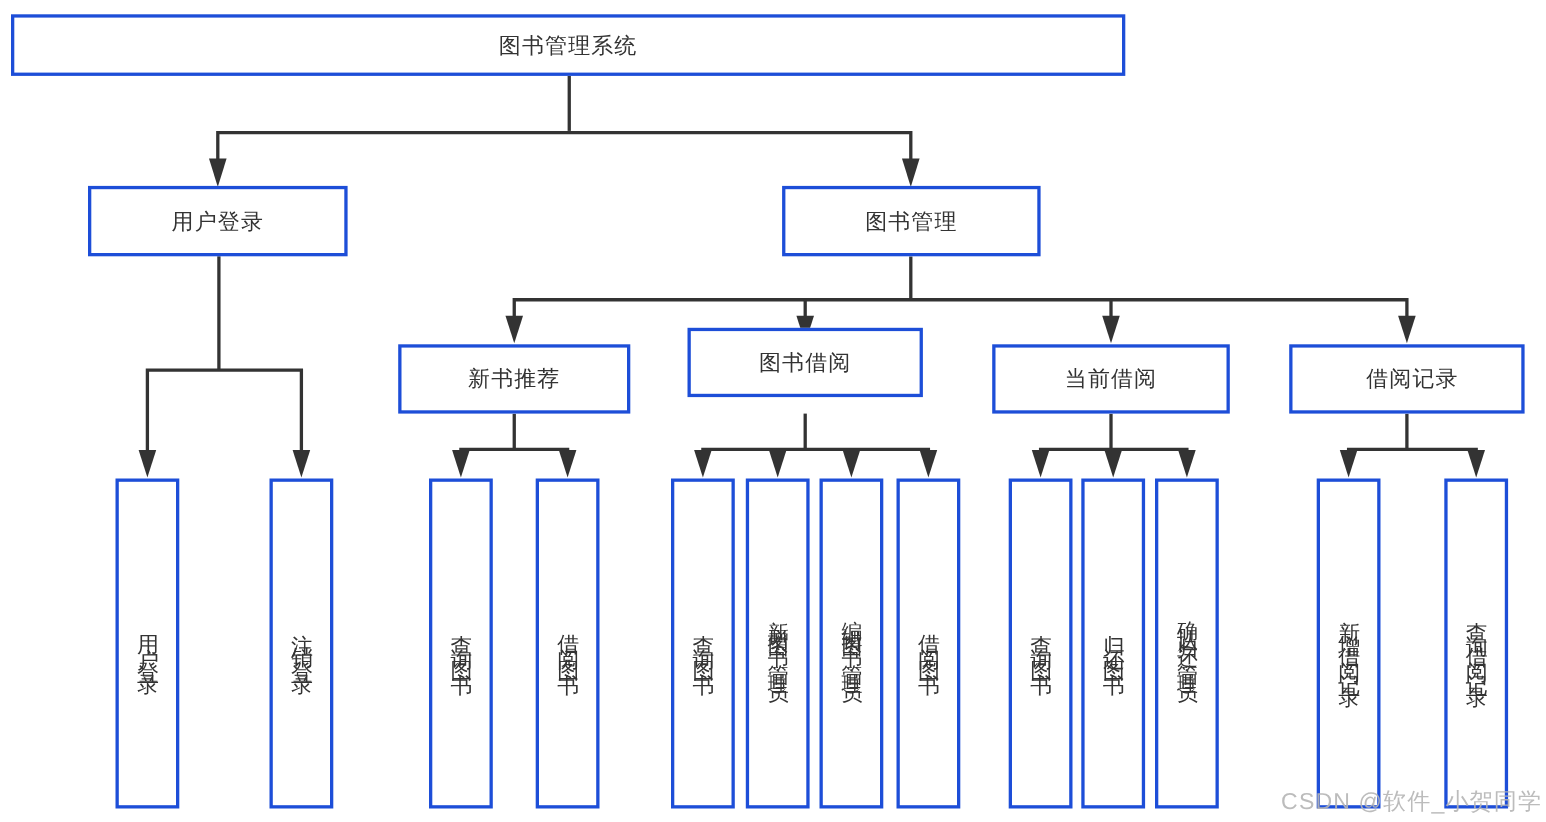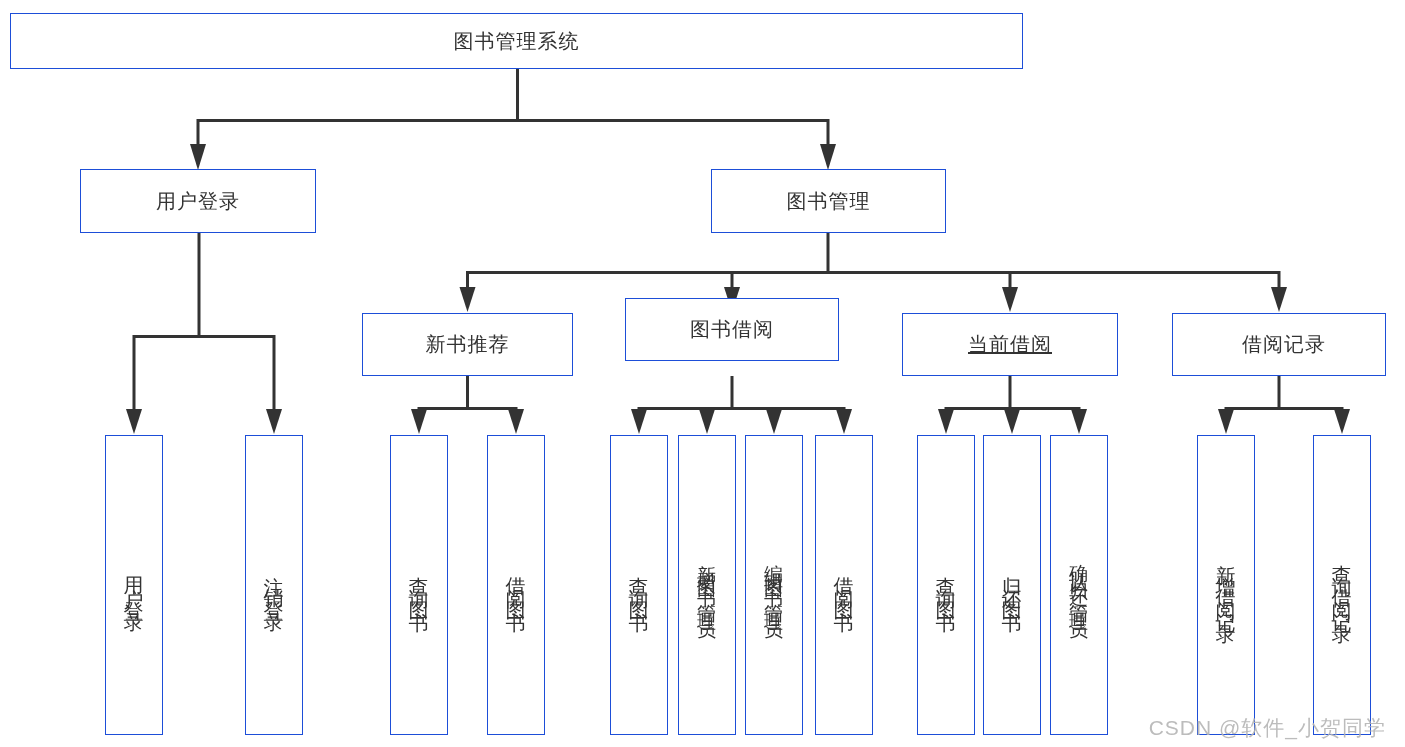--- a/index.html
+++ b/index.html
@@ -18,21 +18,21 @@
   }
   .connectors {
     position: absolute;
     left: 0; top: 0;
     width: 1405px;
     height: 747px;
   }
   .node {
     position: absolute;
     box-sizing: border-box;
-    border: 1px solid #1d4ed8;
+    border: 3px solid #1d4ed8;
     background: #ffffff;
     display: flex;
     align-items: center;
     justify-content: center;
     font-size: 20px;
     letter-spacing: 1px;
     color: #333333;
     text-align: center;
   }
   .vnode {
@@ -41,21 +41,21 @@
     line-height: 1;
     letter-spacing: 12px;
     font-size: 20px;
   }
   .vnode.long {
     font-size: 19px;
     letter-spacing: 8px;
   }
   .watermark {
     position: absolute;
-    right: 19px;
+    right: 3px;
     top: 714px;
     font-size: 21px;
     color: #b5b5b5;
     letter-spacing: 1px;
     opacity: 0.9;
     z-index: 10;
     white-space: nowrap;
     margin-left: 28px;
   }
 </style>
@@ -123,21 +123,21 @@
     </g>
   </svg>
 
   <div class="node" style="left:10px; top:13px; width:1013px; height:56px;">图书管理系统</div>
 
   <div class="node" style="left:80px; top:169px; width:236px; height:64px;">用户登录</div>
   <div class="node" style="left:362px; top:313px; width:211px; height:63px;">新书推荐</div>
 
   <div class="node" style="left:711px; top:169px; width:235px; height:64px;">图书管理</div>
   <div class="node" style="left:625px; top:298px; width:214px; height:63px;">图书借阅</div>
-  <div class="node" style="left:902px; top:313px; width:216px; height:63px;text-decoration:underline;">当前借阅</div>
+  <div class="node" style="left:902px; top:313px; width:216px; height:63px;">当前借阅</div>
   <div class="node" style="left:1172px; top:313px; width:214px; height:63px;padding-left:10px;">借阅记录</div>
 
   <div class="node vnode" style="left:105px; top:435px; width:58px; height:300px;">用户登录</div>
   <div class="node vnode" style="left:245px; top:435px; width:58px; height:300px;">注销登录</div>
 
   <div class="node vnode" style="left:390px; top:435px; width:58px; height:300px;">查询图书</div>
   <div class="node vnode" style="left:487px; top:435px; width:58px; height:300px;">借阅图书</div>
 
   <div class="node vnode" style="left:610px; top:435px; width:58px; height:300px;">查询图书</div>
   <div class="node vnode long" style="left:678px; top:435px; width:58px; height:300px;">新增图书（管理员）</div>

